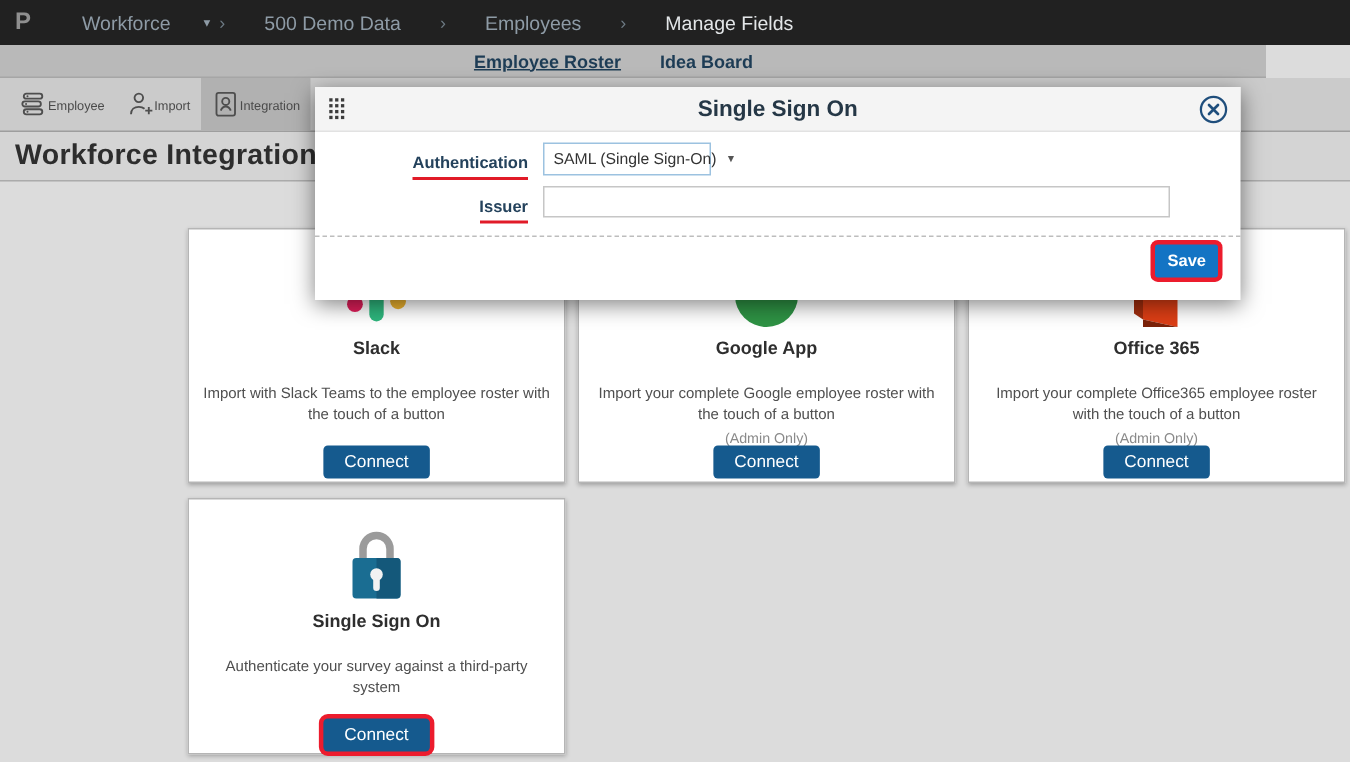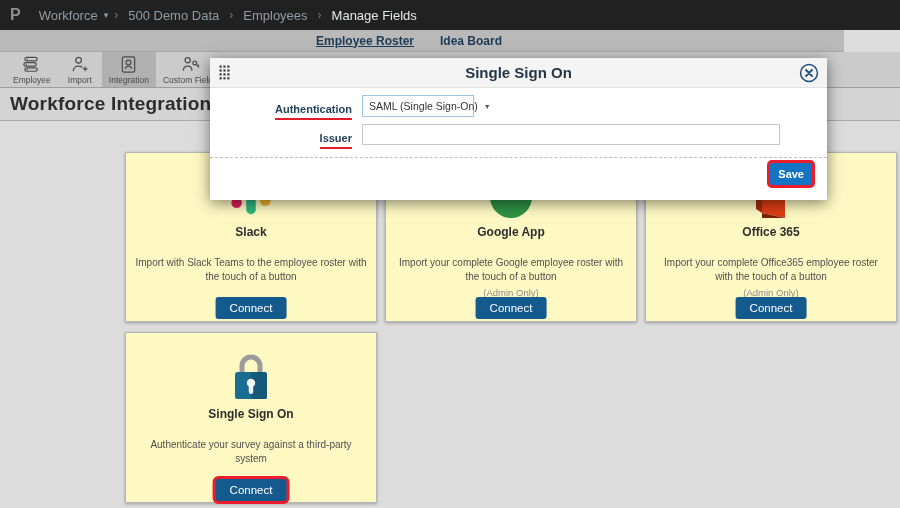--- a/index.html
+++ b/index.html
@@ -4,50 +4,50 @@
 <style>
   * { margin:0; padding:0; box-sizing:border-box; }
   html,body { width:900px; height:508px; }
   body { font-family:"Liberation Sans","DejaVu Sans",sans-serif; }
   .stage { position:relative; width:900px; height:508px; overflow:hidden; background:#dcdcdc; }
 
   
   .topbar { position:absolute; top:0; left:0; width:900px; height:30px; background:#212121;
             display:flex; align-items:center; padding:0 10px; }
   .logo { color:#8f8f8f; font-weight:bold; font-size:16px; margin-right:14px; }
-  .crumb { color:#8e9ba6; font-size:13px; margin:0 4px; cursor:default; }
+  .crumb { color:#8e9ba6; font-size:13px; margin:0 20px; cursor:default; }
   .crumb.current { color:#e3e6e8; }
   .crumb-caret { color:#8e9ba6; font-size:9px; margin-left:2px; }
   .crumb-sep { color:#6d7홍a78; color:#6d7a84; font-size:12px; margin:0 6px; }
 
   
   .tabbar { position:absolute; top:30px; left:0; width:844px; height:22px; background:#b9b9b9;
             display:flex; align-items:center; padding:0 8px; border-bottom:1px solid #a6a6a6;justify-content:center; }
   .tab { font-size:12px; font-weight:bold; color:#1d3c55; margin-right:26px; cursor:pointer; }
   .tab.active { text-decoration:underline; }
 
   
   .toolbar { position:absolute; top:52px; left:0; width:900px; height:36px; background:#cbcbcb;
              display:flex; align-items:stretch; padding-left:6px; border-bottom:1px solid #9e9e9e; }
-  .tool { display:flex; flex-direction:column; align-items:center; justify-content:center;
+  .tool { display:flex; flex-direction:row; align-items:center; justify-content:center;
           padding:2px 7px; min-width:44px; cursor:pointer; }
   .tool.selected { background:#b1b1b1; }
   .tool svg { display:block; }
   .tool-label { font-size:8.5px; color:#4a4a4a; margin-top:1px; white-space:nowrap; }
 
   
   .heading-band { position:absolute; top:88px; left:0; width:900px; height:33px; background:#d4d4d4;
                   border-bottom:1px solid #ababab; display:flex; align-items:center; padding:0 10px; }
   .page-heading { font-size:19px; font-weight:bold; color:#2d2d2d; letter-spacing:.2px; }
   .help-badge { width:14px; height:14px; border-radius:50%; background:#1f4268; color:#fff;
                 font-size:10px; font-weight:bold; display:flex; align-items:center; justify-content:center;
                 margin-left:7px; cursor:pointer; }
 
   
-  .card { position:absolute; width:252px; background:#fef9c3; border:1px solid #b5b5b5;
+  .card { position:absolute; width:252px; background:#ffffff; border:1px solid #b5b5b5;
           box-shadow:0 1px 3px rgba(0,0,0,.28); }
   .card-icon { position:absolute; top:16px; left:0; right:0; height:56px;
                display:flex; align-items:center; justify-content:center; }
   .card-title { position:absolute; top:72px; left:0; width:100%; text-align:center;
                 font-size:12px; font-weight:bold; color:#2e2e2e; }
   .card-desc { position:absolute; top:103px; left:8px; right:8px; text-align:center;
                font-size:10px; line-height:1.4; color:#4f4f4f; }
   .admin-only { font-size:9.5px; color:#8a8a8a; margin-top:2px; }
   .connect-btn { position:absolute; top:144px; left:50%; transform:translateX(-50%);
                  background:#155a8e; color:#fff; border:none; border-radius:3px;

